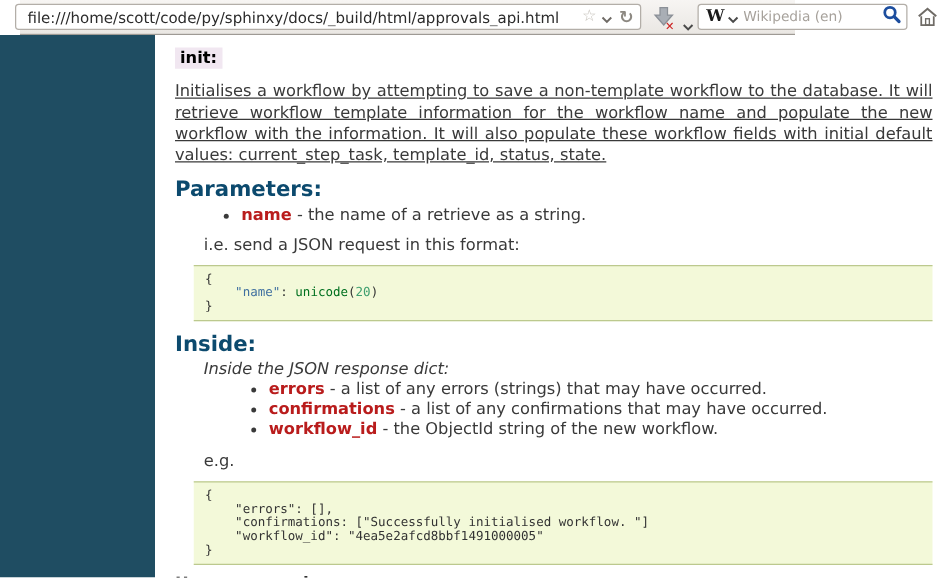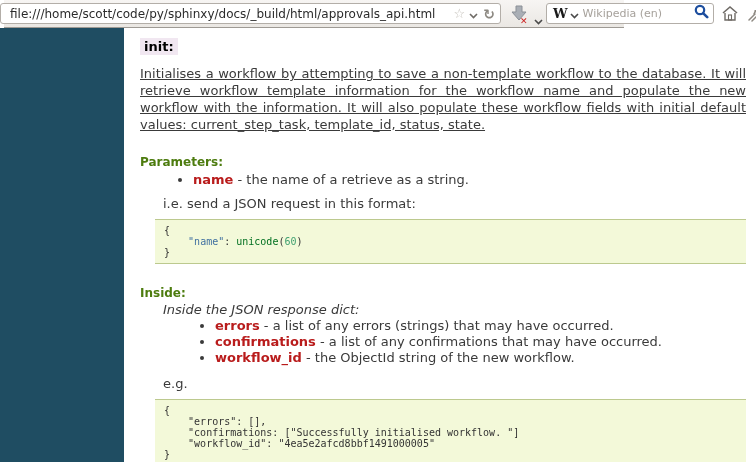--- a/index.html
+++ b/index.html
@@ -4,21 +4,21 @@
 <style>
   * { box-sizing: border-box; }
   html,body { margin:0; padding:0; }
   body {
     width:756px; height:462px; position:relative; overflow:hidden;
     background:#ffffff; font-family:"DejaVu Sans", sans-serif;
   }
 
   
   .toolbar {
-    position:absolute; left:4px; top:0; width:620px; height:28px;
+    position:absolute; left:16px; top:0; width:620px; height:28px;
     background:linear-gradient(#f7f5f3, #eae7e3);
     border-bottom:1px solid #9e9a94;
   }
   .urlbar {
     position:absolute; left:-4px; top:3px; width:501px; height:21px;
     background:#fff; border:1px solid #b3aea8; border-radius:3px;
     display:flex; align-items:center; padding:0 5px 0 9px;
   }
   .url-text { flex:1; font-size:12px; color:#2b2b2b; white-space:nowrap; overflow:hidden; }
   .star { color:#c6c2bb; font-size:13px; line-height:1; margin:0 2px; cursor:default; }
@@ -52,21 +52,21 @@
     position:absolute; left:140px; top:28px; width:606px; height:360px;
     color:#3a3a3a; font-size:13px;
   }
   .literal {
     display:inline-block; margin-top:10px; padding:1px 4px;
     background:#f1e7f1; color:#000; font-weight:bold; font-size:13px;
   }
   .intro {
     margin:10px 0 0 0; text-align:justify; line-height:17px; color:#3a3a3a;text-decoration:underline;
   }
-  .field-heading { margin-top:22px; font-weight:bold; font-size:12px; color:#4d7c0f; }
+  .field-heading { margin-top:9px; font-weight:bold; font-size:17px; color:#0c4a6e; }
   ul.params { margin:2px 0 0 0; padding-left:53px; }
   ul.params li { line-height:17px; }
   ul.returns { margin:0; padding-left:75px; }
   ul.returns li { line-height:16px; }
   .term { font-weight:bold; color:#b91c1c; }
   .note { margin:7px 0 0 23px; line-height:17px; }
   .lead { margin:1px 0 0 23px; line-height:17px;font-style:italic; }
   .eg { margin:9px 0 0 23px; line-height:17px; }
 
   pre.code {
@@ -148,21 +148,21 @@
 
   <p class="intro">Initialises a workflow by attempting to save a non-template workflow to the database. It will retrieve workflow template information for the workflow name and populate the new workflow with the information. It will also populate these workflow fields with initial default values: current_step_task, template_id, status, state.</p>
 
   <div class="field-heading">Parameters:</div>
   <ul class="params">
     <li><span class="term">name</span><span> - the name of a retrieve as a string.</span></li>
   </ul>
 
   <p class="note">i.e. send a JSON request in this format:</p>
 
-  <pre class="code"><div><span>{</span></div><div><span>    </span><span class="tok-s">"name"</span><span>: </span><span class="tok-b">unicode</span><span>(</span><span class="tok-n">60</span><span>)</span></div><div><span>}</span></div></pre>
+  <pre class="code"><div><span>{</span></div><div><span>    </span><span class="tok-s">"name"</span><span>: </span><span class="tok-b">unicode</span><span>(</span><span class="tok-n">20</span><span>)</span></div><div><span>}</span></div></pre>
 
   <div class="field-heading">Inside:</div>
   <p class="lead">Inside the JSON response dict:</p>
   <ul class="returns">
     <li><span class="term">errors</span><span> - a list of any errors (strings) that may have occurred.</span></li>
     <li><span class="term">confirmations</span><span> - a list of any confirmations that may have occurred.</span></li>
     <li><span class="term">workflow_id</span><span> - the ObjectId string of the new workflow.</span></li>
   </ul>
 
   <p class="eg">e.g.</p>

